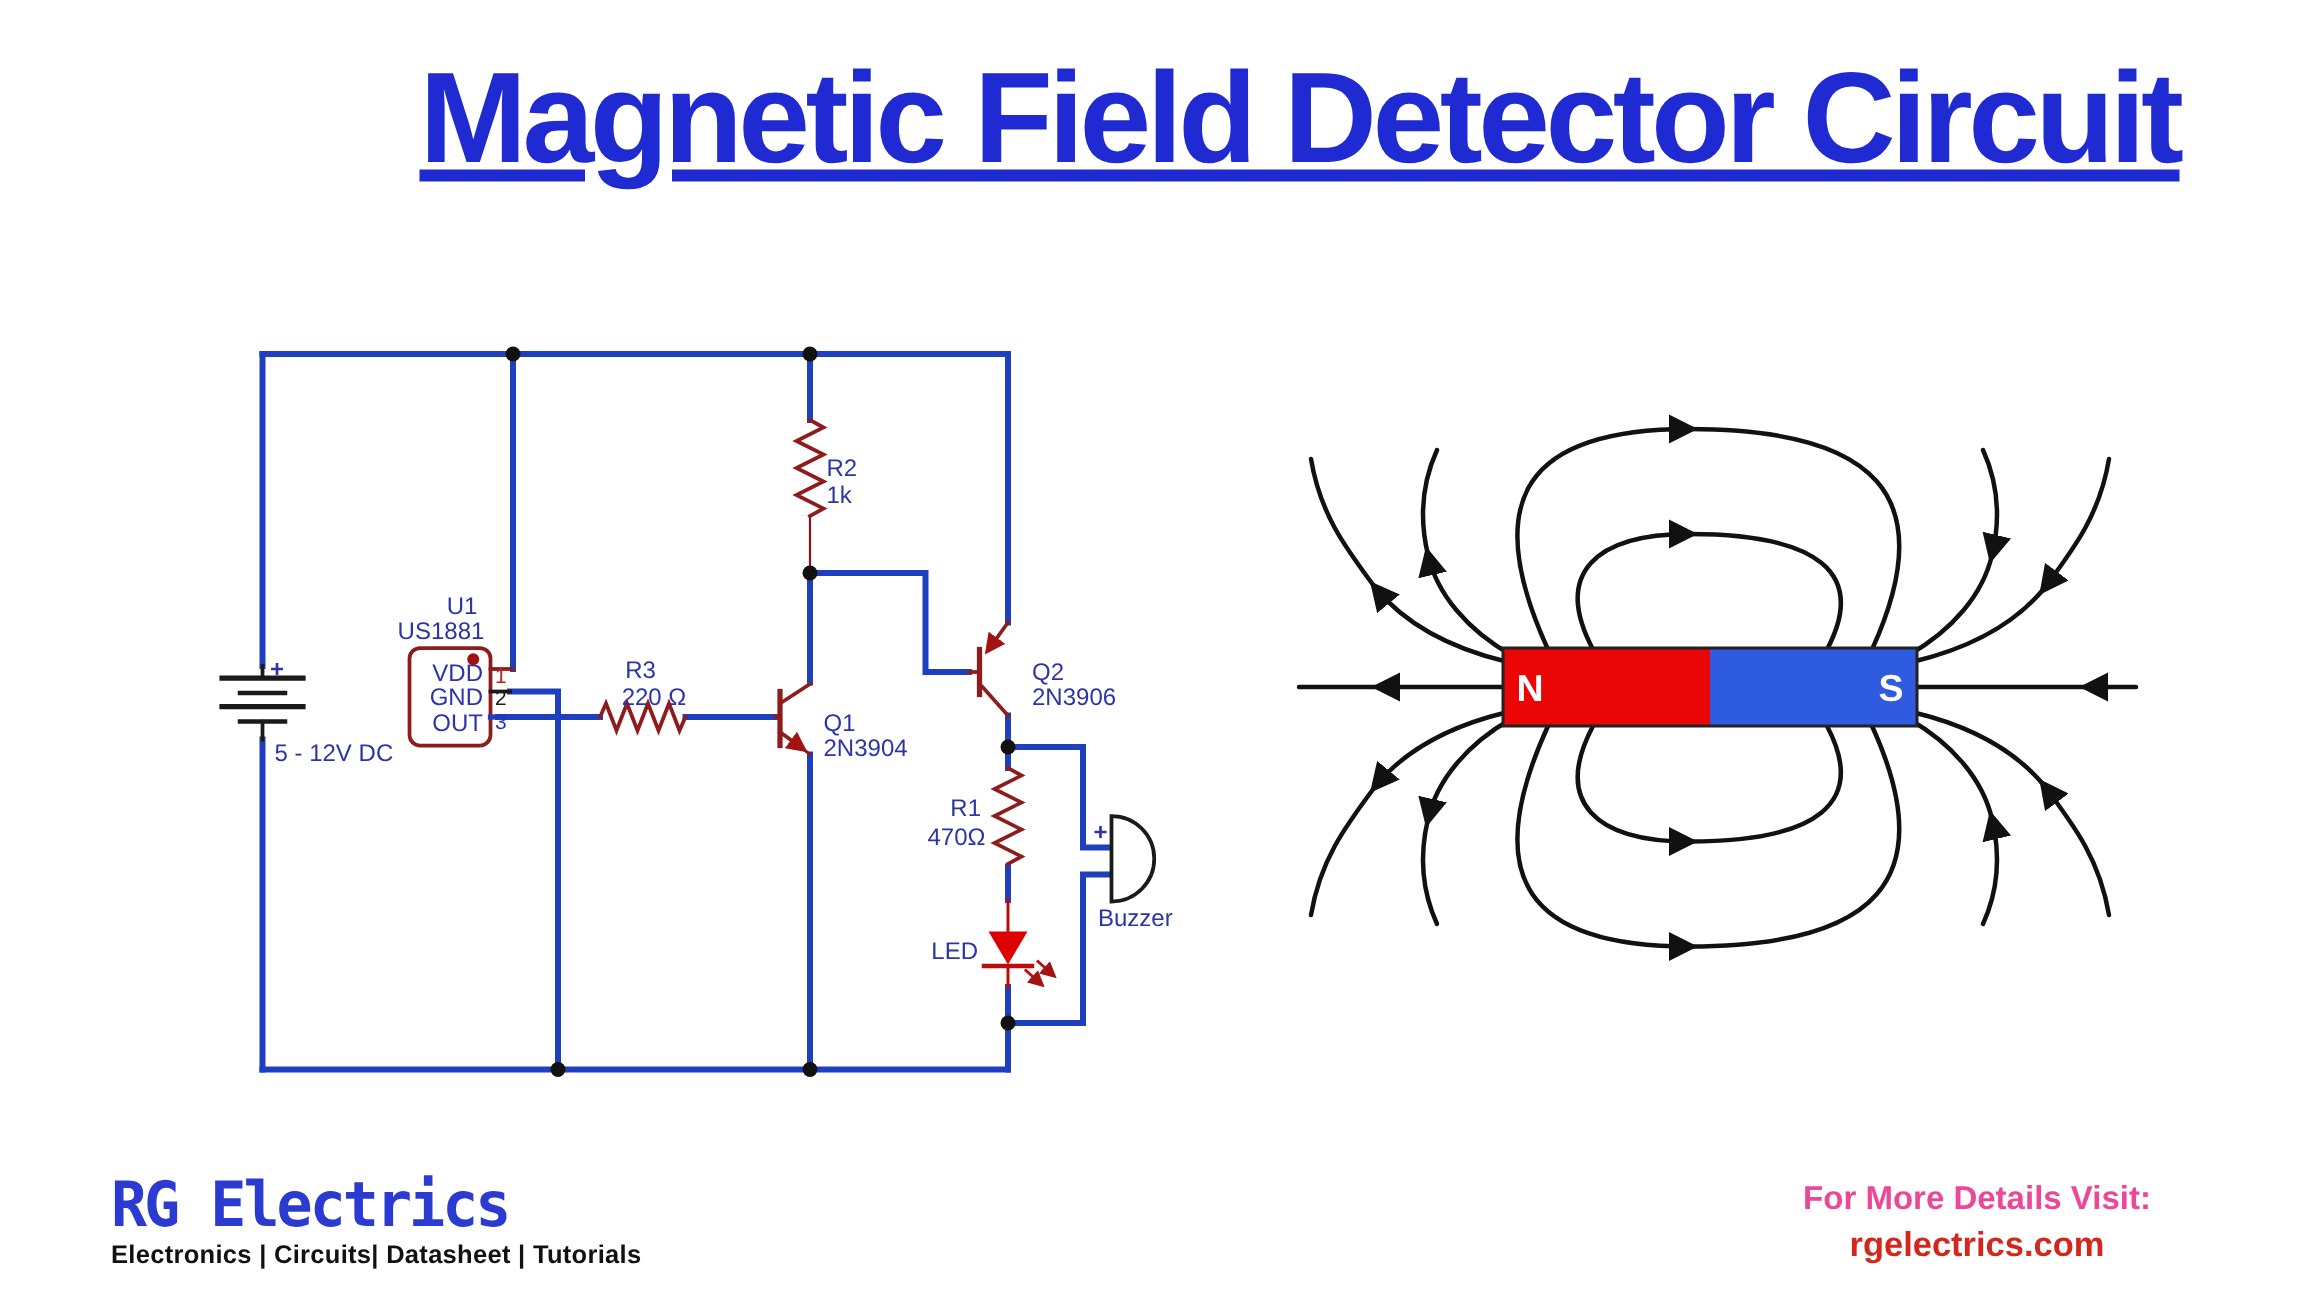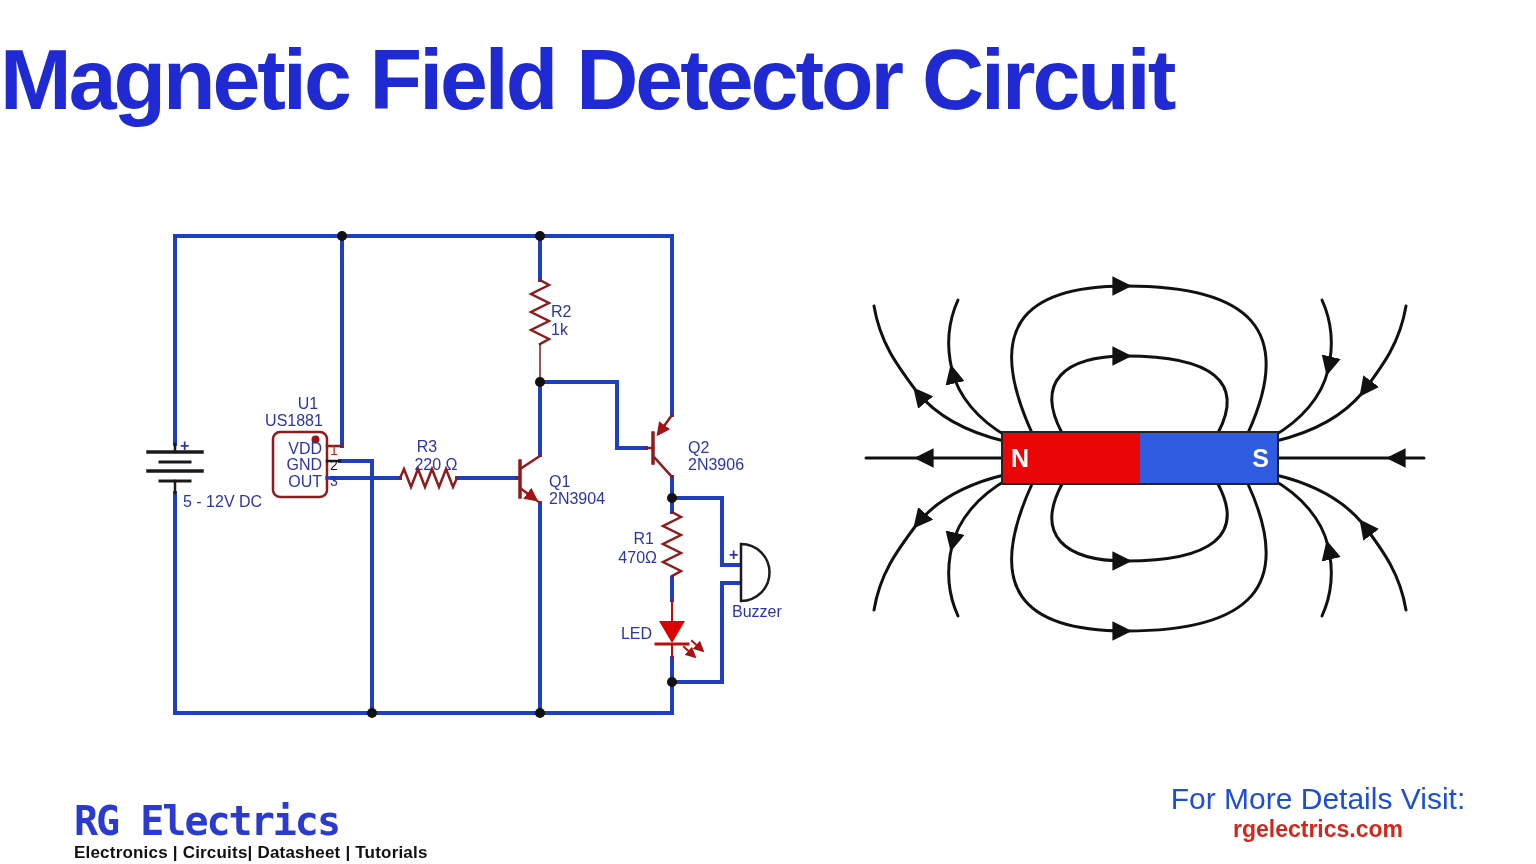--- a/index.html
+++ b/index.html
@@ -1,28 +1,28 @@
 <!DOCTYPE html>
 <html><head>
 <meta charset="utf-8">
 <style>
   html,body{margin:0;padding:0;background:#ffffff;width:1536px;height:864px;overflow:hidden;
     font-family:"Liberation Sans",sans-serif;}
   .page{position:relative;width:1536px;height:864px;background:#fff;}
-  .title{position:absolute;left:0;top:30px;width:1453px;text-align:left;
-    font-size:86px;font-weight:bold;letter-spacing:-3px;color:#1f2ad2;white-space:nowrap;}
+  .title{position:absolute;left:0;top:30px;width:1453px;text-align:right;
+    font-size:86px;font-weight:bold;letter-spacing:-3px;color:#1f2ad2;white-space:nowrap;text-decoration:underline;}
   svg.art{position:absolute;left:0;top:0;width:1536px;height:864px;}
   .sch-label{font-family:"Liberation Sans",sans-serif;font-size:16px;fill:#2c35a8;}
   .sch-small{font-family:"Liberation Sans",sans-serif;font-size:14px;}
-  .footer-left{position:absolute;left:74px;top:782px;width:340px;margin-top:16px;}
+  .footer-left{position:absolute;left:74px;top:782px;width:340px;}
   .logo{font-family:"DejaVu Sans Mono",monospace;font-weight:bold;font-size:40px;
     color:#2b3bd2;letter-spacing:-2px;line-height:44px;transform:scaleY(1.04);white-space:nowrap;}
   .tagline{font-size:17px;font-weight:bold;color:#111;margin-top:1px;letter-spacing:0.2px;white-space:nowrap;}
   .footer-right{position:absolute;left:1150px;top:784px;width:336px;text-align:center;}
-  .visit{font-size:30px;font-weight:normal;color:#1d4ed8;line-height:30px;}
+  .visit{font-size:22px;font-weight:bold;color:#ec4899;line-height:30px;}
   .site{font-size:23px;font-weight:bold;color:#d3261c;line-height:30px;}
 </style>
 </head>
 <body>
 
 <div class="page">
 
   <div class="title">Magnetic Field Detector Circuit</div>
 
   <svg class="art" viewBox="0 0 1536 864">

